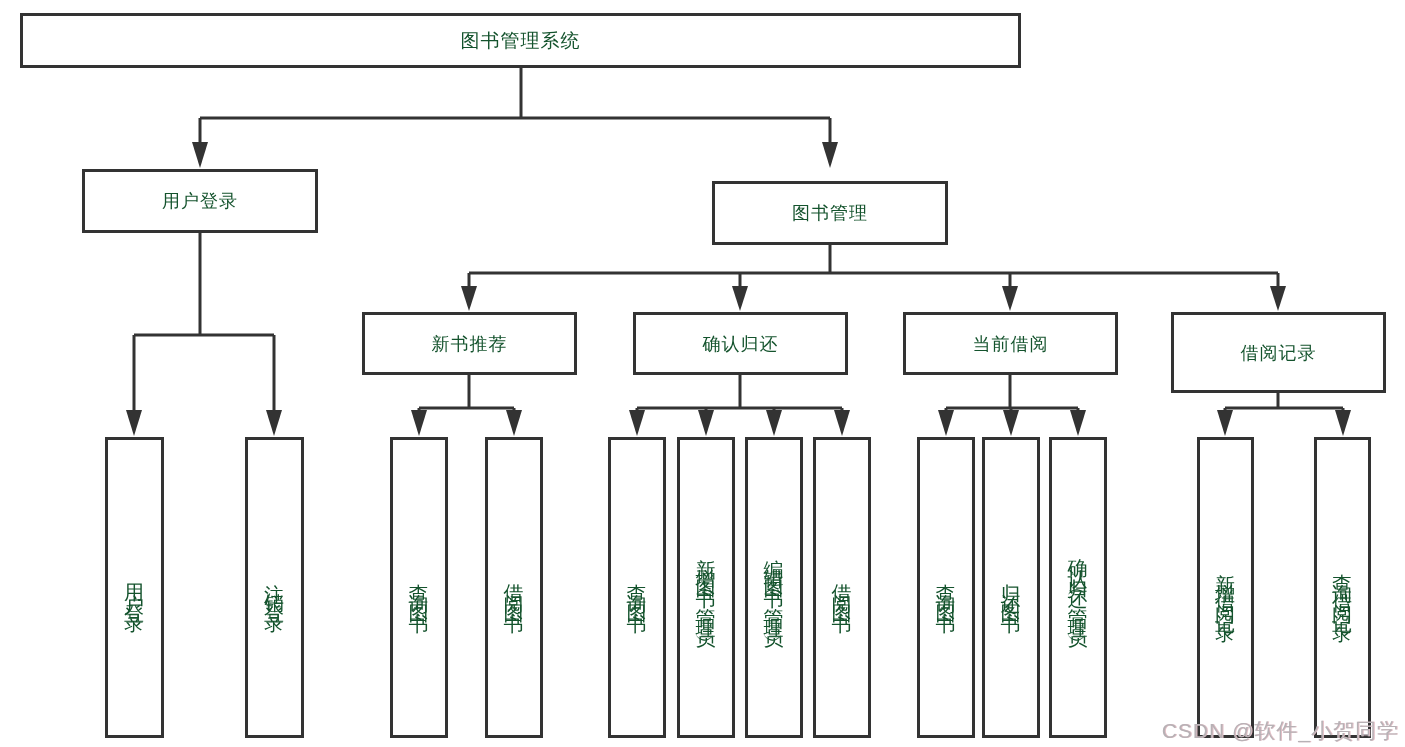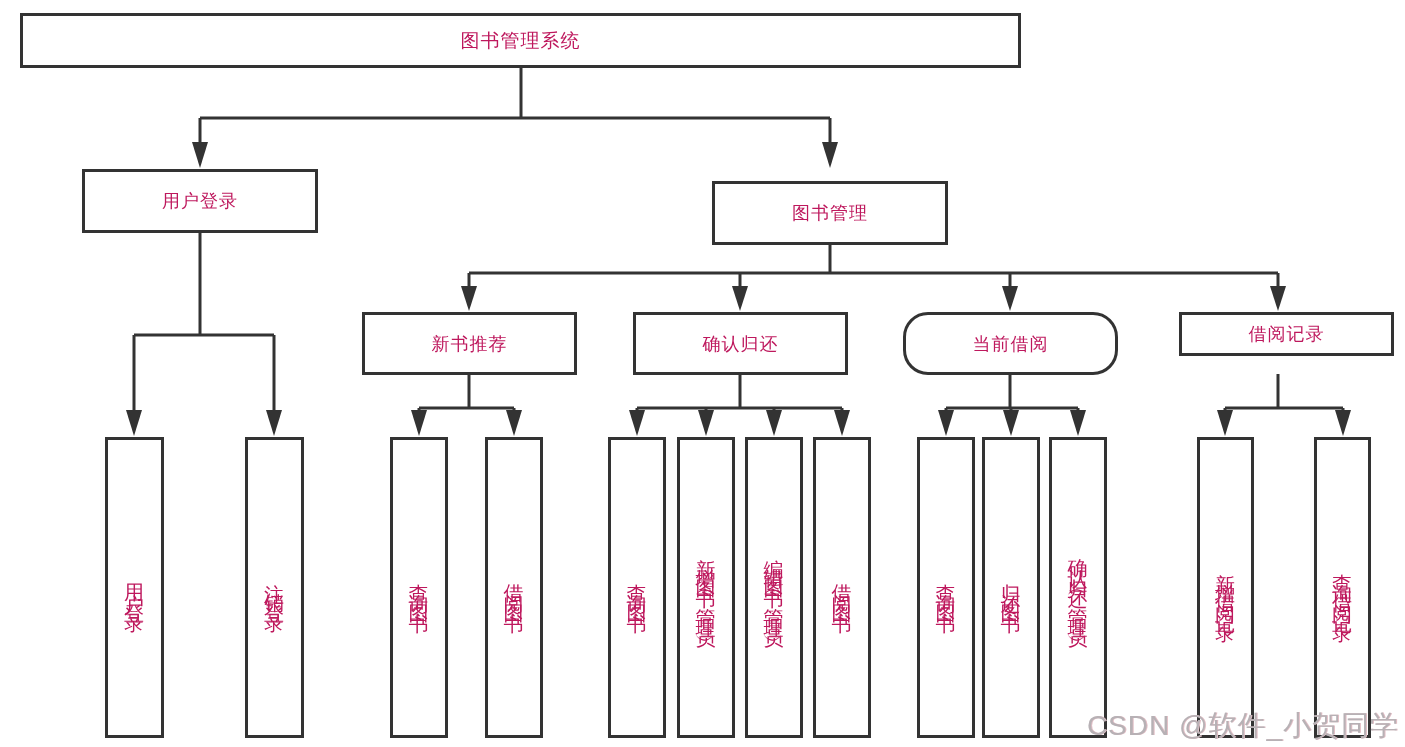--- a/index.html
+++ b/index.html
@@ -15,37 +15,37 @@
   #wires { position: absolute; left: 0; top: 0; z-index: 1; }
   .node {
     position: absolute;
     background: #ffffff;
     border: 3px solid #333333;
     box-sizing: border-box;
     display: flex;
     align-items: center;
     justify-content: center;
     z-index: 2;
-    color: #be185d;
+    color: #14532d;
   }
   .hnode { font-size: 18px; letter-spacing: 1px; }
   .root  { font-size: 19px; }
   .vnode span {
     writing-mode: vertical-rl;
     text-orientation: mixed;
     font-size: 20px;
     letter-spacing: 10px;
     line-height: 1;
     white-space: nowrap;
   }
   .watermark {
     position: absolute;
     right: 6px;
     bottom: 2px;
-    font-size: 28px;
+    font-size: 21px;
     color: #b7b1b5;
     text-shadow: 1px 0 0 #e3bfc6;
     z-index: 3;
     letter-spacing: 1px;
     margin-left: 29px;
   }
 </style>
 </head>
 <body>
 
@@ -134,24 +134,24 @@
   <div class="node hnode" style="left:712px; top:169px; width:236px; height:64px;margin-top:12px;">
     <span>图书管理</span>
   </div>
 
   <div class="node hnode" style="left:362px; top:312px; width:215px; height:63px;">
     <span>新书推荐</span>
   </div>
   <div class="node hnode" style="left:633px; top:312px; width:215px; height:63px;">
     <span>确认归还</span>
   </div>
-  <div class="node hnode" style="left:903px; top:312px; width:215px; height:63px;border-radius:25px;">
+  <div class="node hnode" style="left:903px; top:312px; width:215px; height:63px;">
     <span>当前借阅</span>
   </div>
-  <div class="node hnode" style="left:1171px; top:312px; width:215px; height:44px;margin-left:8px;">
+  <div class="node hnode" style="left:1171px; top:312px; width:215px; height:81px;">
     <span>借阅记录</span>
   </div>
 
   <div class="node vnode" style="left:105px; top:437px; width:59px; height:301px;">
     <span>用户登录</span>
   </div>
   <div class="node vnode" style="left:245px; top:437px; width:59px; height:301px;">
     <span>注销登录</span>
   </div>
 

